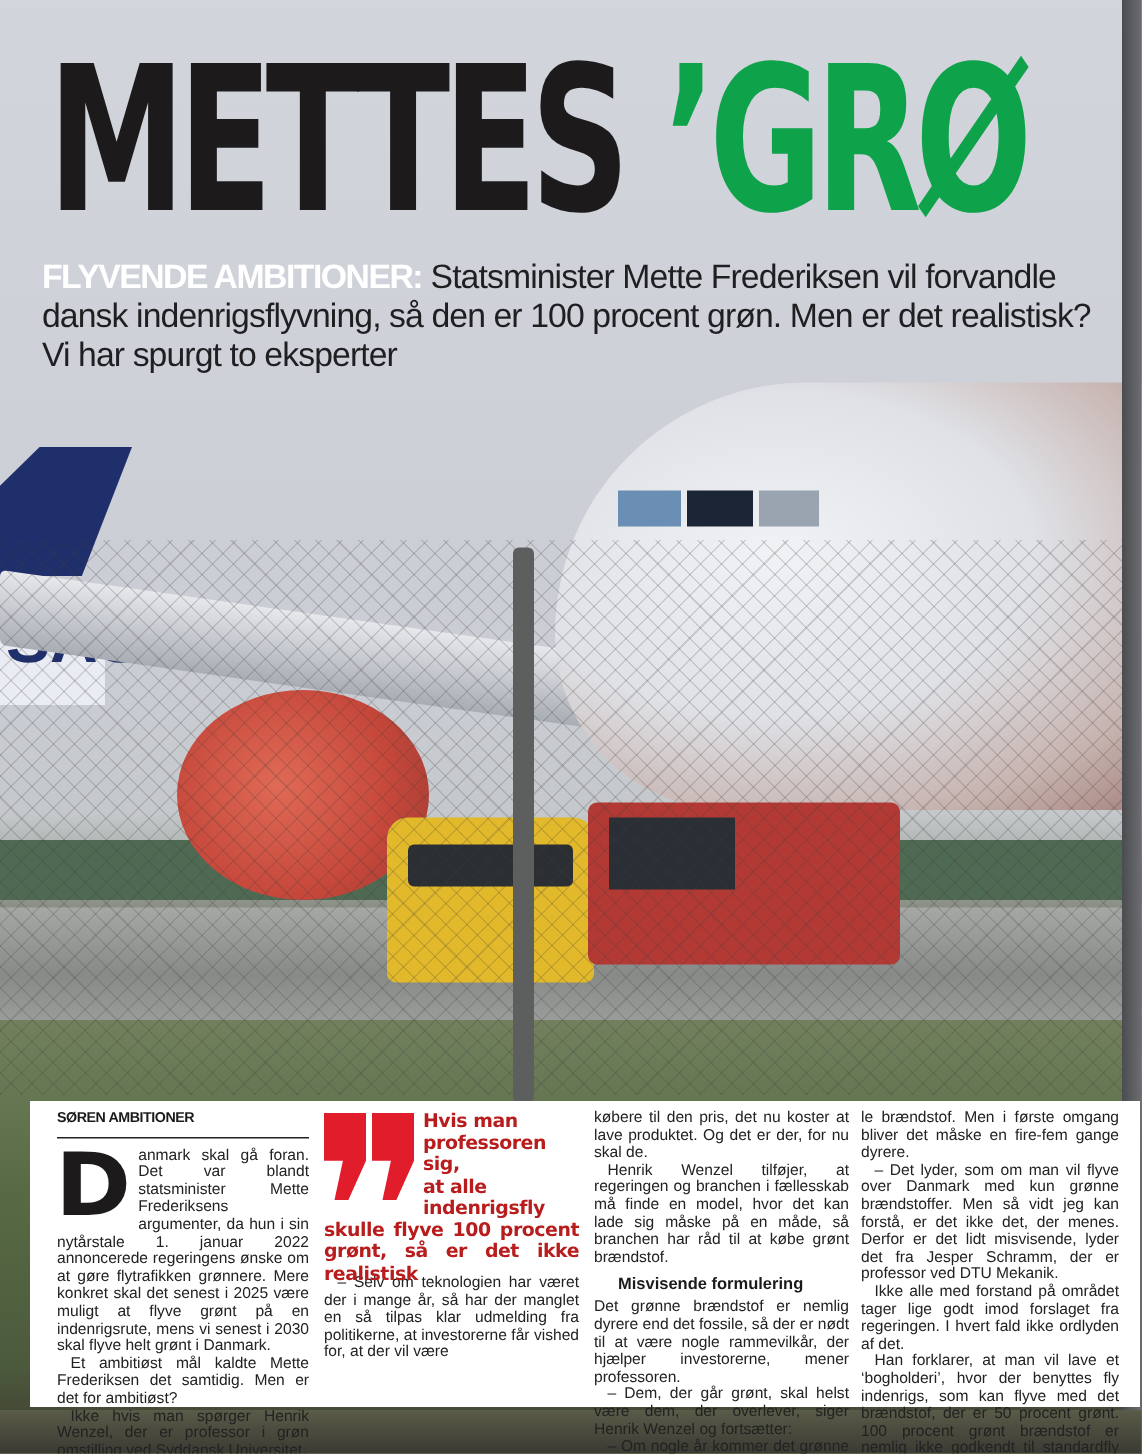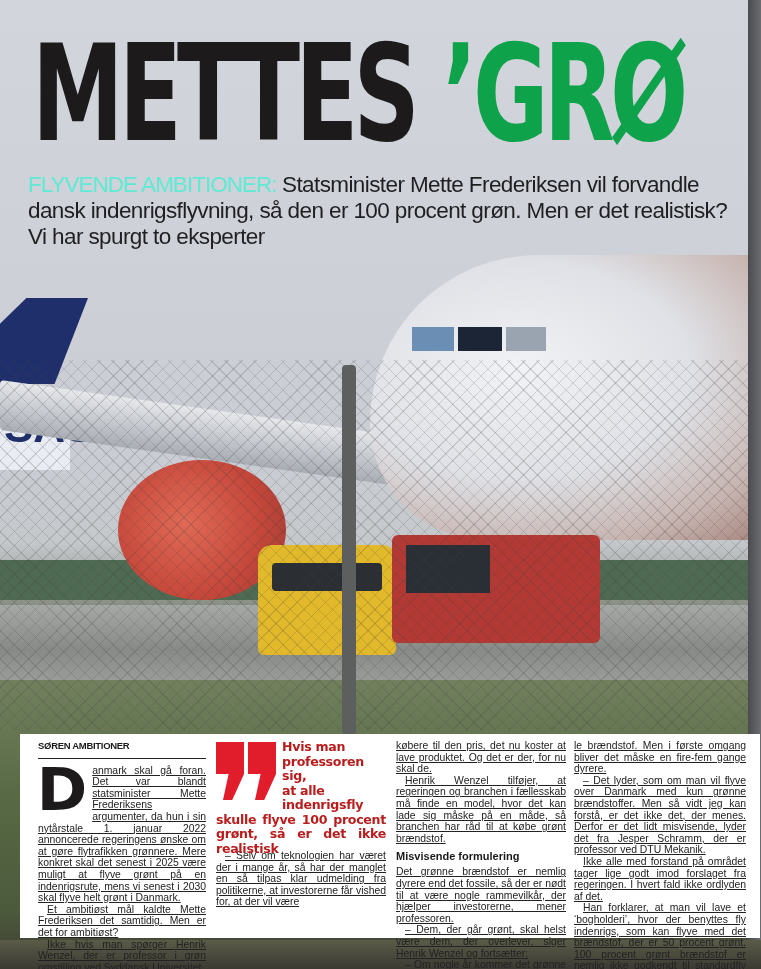--- a/index.html
+++ b/index.html
@@ -37,45 +37,45 @@
   .bottom-strip { position: absolute; left: 0; top: 940px; width: 761px; height: 29px; background: linear-gradient(180deg, #5a5b48, #3b3a33); }
 
   
   .headline { position: absolute; left: 32px; top: 26px; white-space: nowrap;
     font-family: "DejaVu Sans", sans-serif; font-weight: bold; font-size: 118px; line-height: 1; letter-spacing: -6px;
     transform: scaleX(0.78) scaleY(1.14); transform-origin: left top; }
   .headline .black { color: #1c1a1b; }
   .headline .green { color: #0ea24a; }
   .deck { position: absolute; left: 28px; top: 172px; width: 720px; font-family: "Liberation Sans", sans-serif;
     font-size: 22.5px; line-height: 26px; color: #1f1f22; letter-spacing: -0.6px; }
-  .deck .kicker { color: #5eead4; font-weight: normal; letter-spacing: -1px; }
+  .deck .kicker { color: #ffffff; font-weight: bold; letter-spacing: -1px; }
 
   
   .article { position: absolute; left: 20px; top: 734px; width: 740px; height: 204px; background: #ffffff; }
   .col { position: absolute; top: 6px; font-family: "Liberation Sans", sans-serif; font-size: 10.4px; line-height: 11.6px;
     color: #222; text-align: justify; hyphens: manual; }
-  .col p { margin: 0; text-decoration: underline; }
+  .col p { margin: 0; }
   .col p.ind { text-indent: 9px; }
   .col1 { left: 18px; width: 168px; }
   .col2 { left: 196px; width: 170px; }
   .col3 { left: 376px; width: 170px; }
   .col4 { left: 554px; width: 172px; }
   .byline { font-family: "Liberation Sans", sans-serif; font-weight: bold; font-size: 9.5px; letter-spacing: -0.3px;
     color: #1a1a1a; padding-bottom: 6px; border-bottom: 1.5px solid #222; margin-bottom: 6px; }
   .dropcap { float: left; font-family: "DejaVu Sans", sans-serif; font-weight: bold; font-size: 58px; line-height: 46px;
     height: 46px; margin: 2px 6px 0 0; color: #1c1a1b; transform: scaleX(1.05); }
   .pullquote { position: relative; height: 104px; margin-bottom: 6px; }
   .qmarks { position: absolute; left: 0; top: 2px; width: 62px; height: 58px; }
   .qmark { position: absolute; top: 0; width: 28px; height: 58px; background: #e11d2b;
     clip-path: polygon(0 0, 100% 0, 100% 55%, 58% 100%, 25% 100%, 45% 55%, 0 55%); }
   .qmark.q1 { left: 0; }
   .qmark.q2 { left: 32px; }
   .pq-text { font-family: "DejaVu Sans", sans-serif; font-weight: bold; font-size: 12.6px; line-height: 14.5px; color: #b91c1c; letter-spacing: -0.3px; }
   .pq-indent { padding-left: 66px; }
-  .subhead { font-family: "Liberation Sans", sans-serif; font-weight: bold; font-size: 11px; line-height: 13px; color: #1a1a1a; margin: 6px 0 3px; }
+  .subhead { font-family: "Liberation Sans", sans-serif; font-weight: bold; font-size: 11px; line-height: 13px; color: #1a1a1a; margin: 6px 16px 3px; }
 </style>
 </head>
 <body>
 
 <div class="photo">
   <div class="ground-stripe"></div>
   <div class="runway"></div>
   <div class="grass"></div>
   <div class="tail"></div>
   <div class="tail2">

